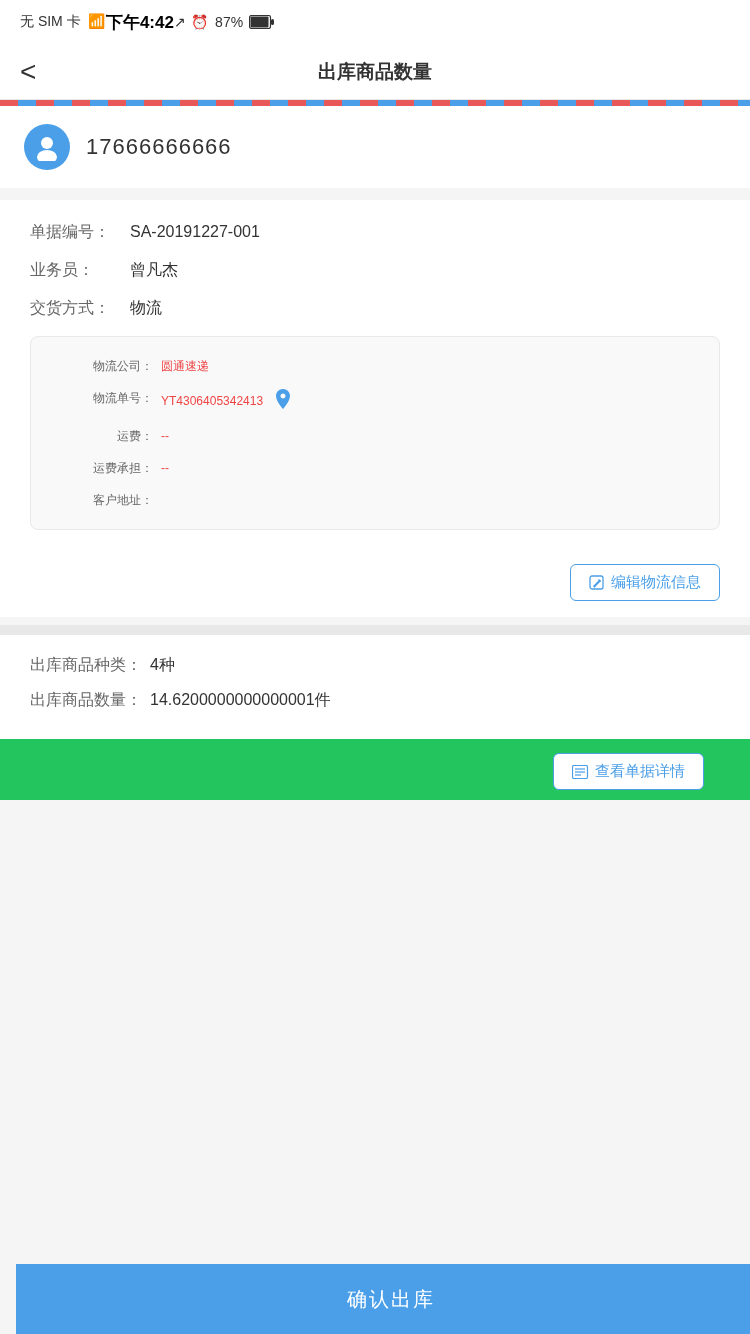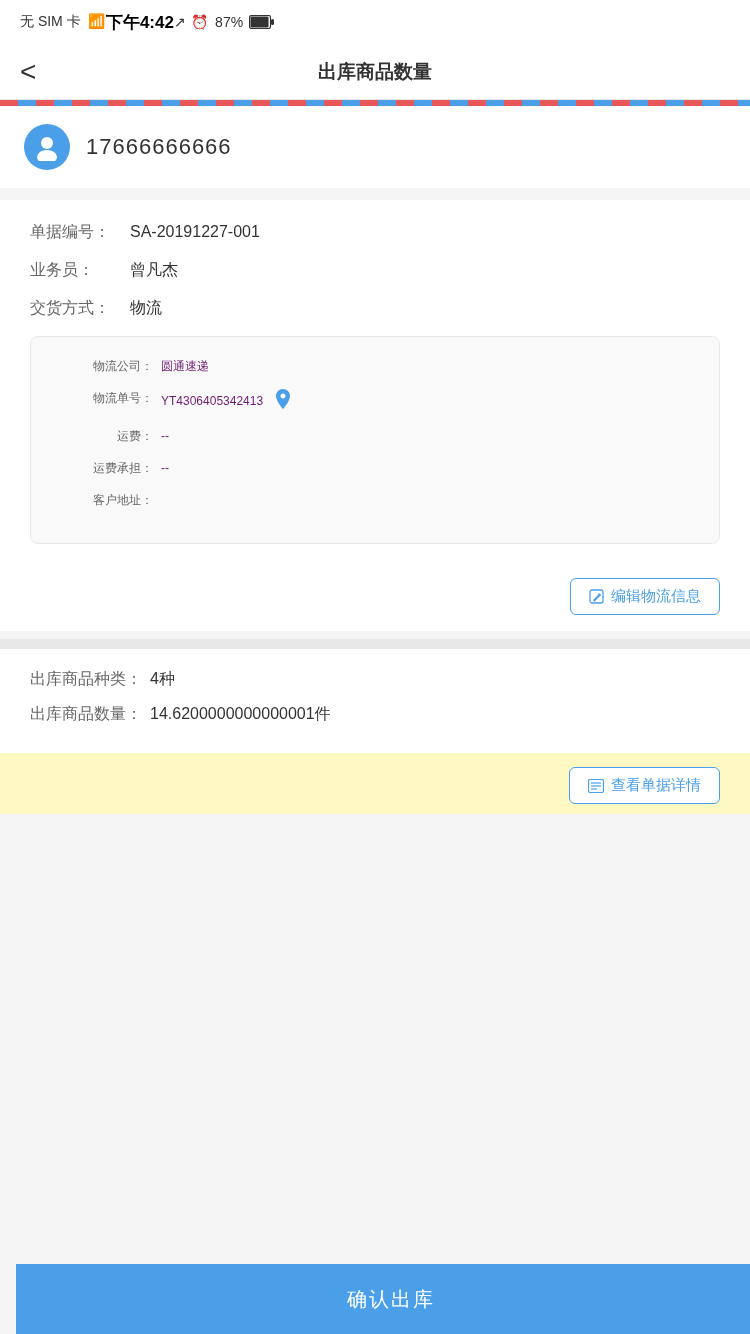--- a/index.html
+++ b/index.html
@@ -125,30 +125,30 @@
       margin: 16px 0 0 0;
       padding: 20px 30px;
     }
     .logistics-row {
       display: flex;
       align-items: flex-start;
       margin-bottom: 14px;
       font-size: 12px;
       line-height: 1.5;
     }
-    .logistics-row:last-child { margin-bottom: 14px; }
+    .logistics-row:last-child { margin-bottom: 0; }
     .logistics-label {
       color: #666;
       min-width: 100px;
       text-align: right;
       flex-shrink: 0;
       padding-right: 8px;
     }
     .logistics-value {
-      color: #701a75;
+      color: #ef4444;
       flex: 1;
       display: flex;
       align-items: center;
       gap: 10px;
     }
     .location-icon {
       display: inline-flex;
       align-items: center;
       justify-content: center;
       color: #4a9fe8;
@@ -200,22 +200,22 @@
       text-align: right;
       flex-shrink: 0;
       padding-right: 8px;
     }
     .goods-value { color: #333; }
 
     
     .view-btn-row {
       display: flex;
       justify-content: flex-end;
-      padding: 14px 30px 10px 30px;
-      background: #fef9c3;
+      padding: 14px 46px 10px 30px;
+      background: #22c55e;
     }
     .view-btn {
       display: flex;
       align-items: center;
       gap: 6px;
       border: 1px solid #4a9fe8;
       border-radius: 6px;
       padding: 8px 18px;
       color: #4a9fe8;
       font-size: 15px;

